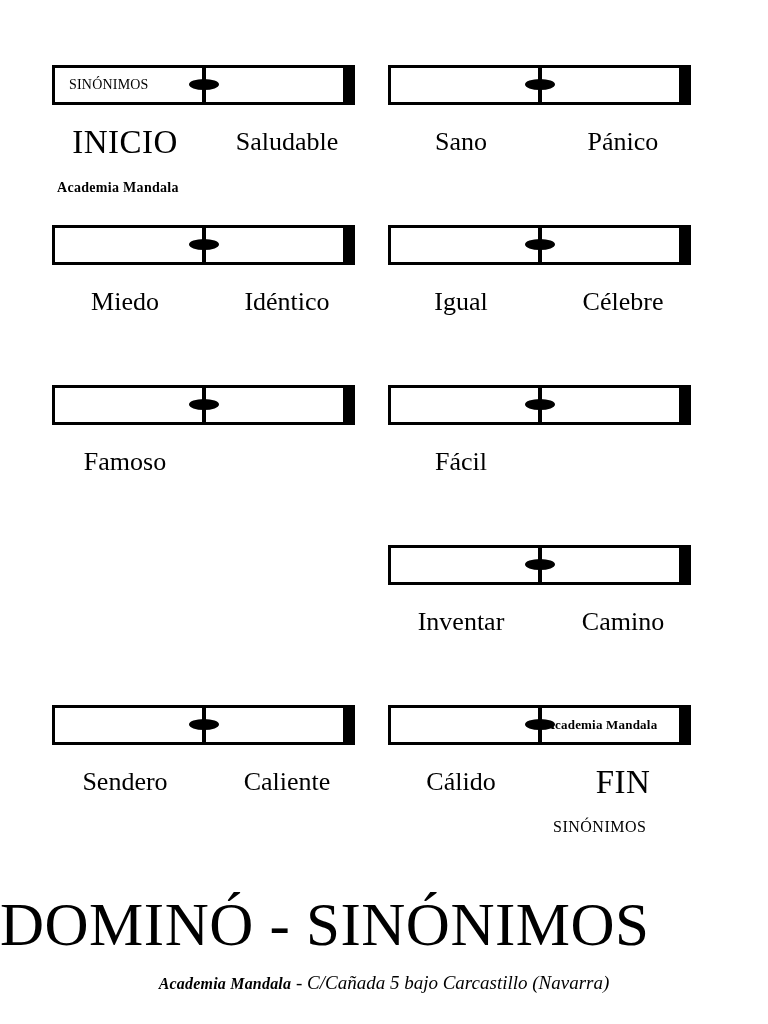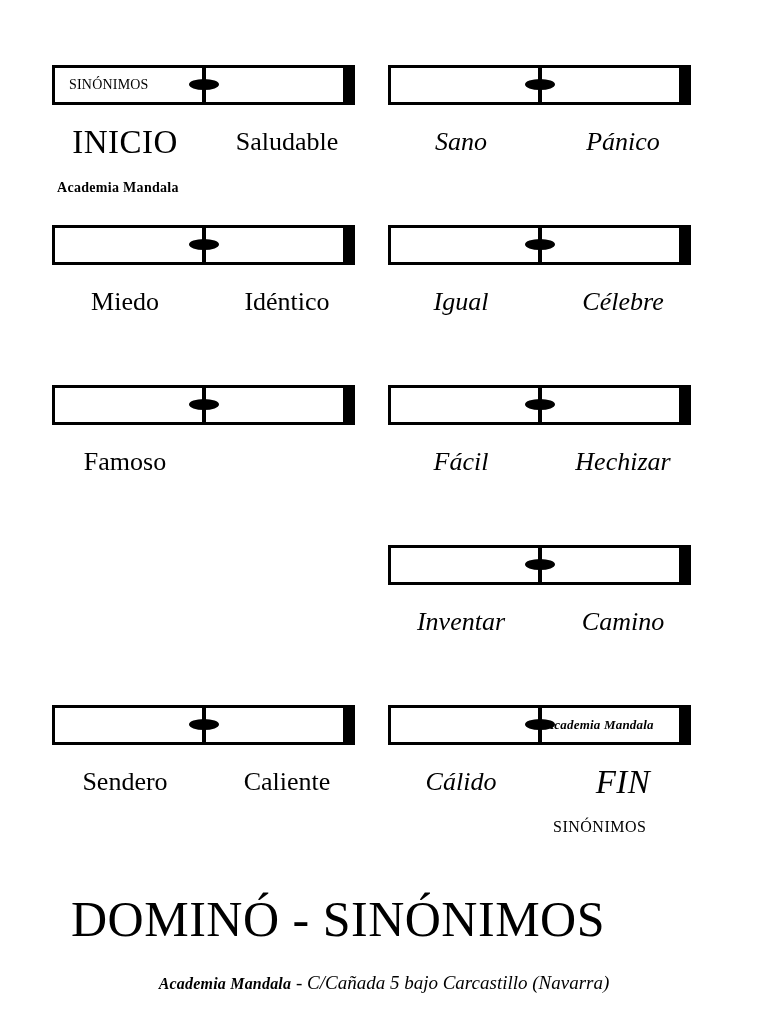--- a/index.html
+++ b/index.html
@@ -34,21 +34,21 @@
     position: relative;
     height: 160px;
   }
   .cell {
     position: absolute;
     top: 0;
     width: 313px;
     height: 160px;
   }
   .cell.left  { left: 52px; }
-  .cell.right { left: 388px; font-style: italic; }
+  .cell.right { left: 388px; }
 
   
   .tile {
     position: absolute;
     left: 0;
     top: 9px;
     width: 303px;
     height: 40px;
     background: #ffffff;
     border: 3px solid #000000;
@@ -138,22 +138,21 @@
     letter-spacing: .5px;
     white-space: nowrap;
   }
 
   
   .page-title {
     position: absolute;
     left: 0;
     top: 890px;
     width: 676px;
-    text-align: center;
-    font-size: 50px;
+    font-size: 61px;
     letter-spacing: .5px;
     white-space: nowrap;
   }
   .page-footer {
     position: absolute;
     left: 0;
     top: 972px;
     width: 768px;
     text-align: center;
     font-size: 19px;
@@ -227,21 +226,20 @@
             <div class="label l sz-normal">Famoso</div>
           </div>
         </div>
         <div class="cell right">
           <div class="tile">
             <div class="tile-divider"></div>
             <div class="tile-pip"></div>
           </div>
           <div class="labels">
             <div class="label l sz-normal">Fácil</div>
-            <div class="label r sz-normal">Hechizar</div>
           </div>
         </div>
       </div>
       <div class="row">
         <div class="cell right">
           <div class="tile">
             <div class="tile-divider"></div>
             <div class="tile-pip"></div>
           </div>
           <div class="labels">

